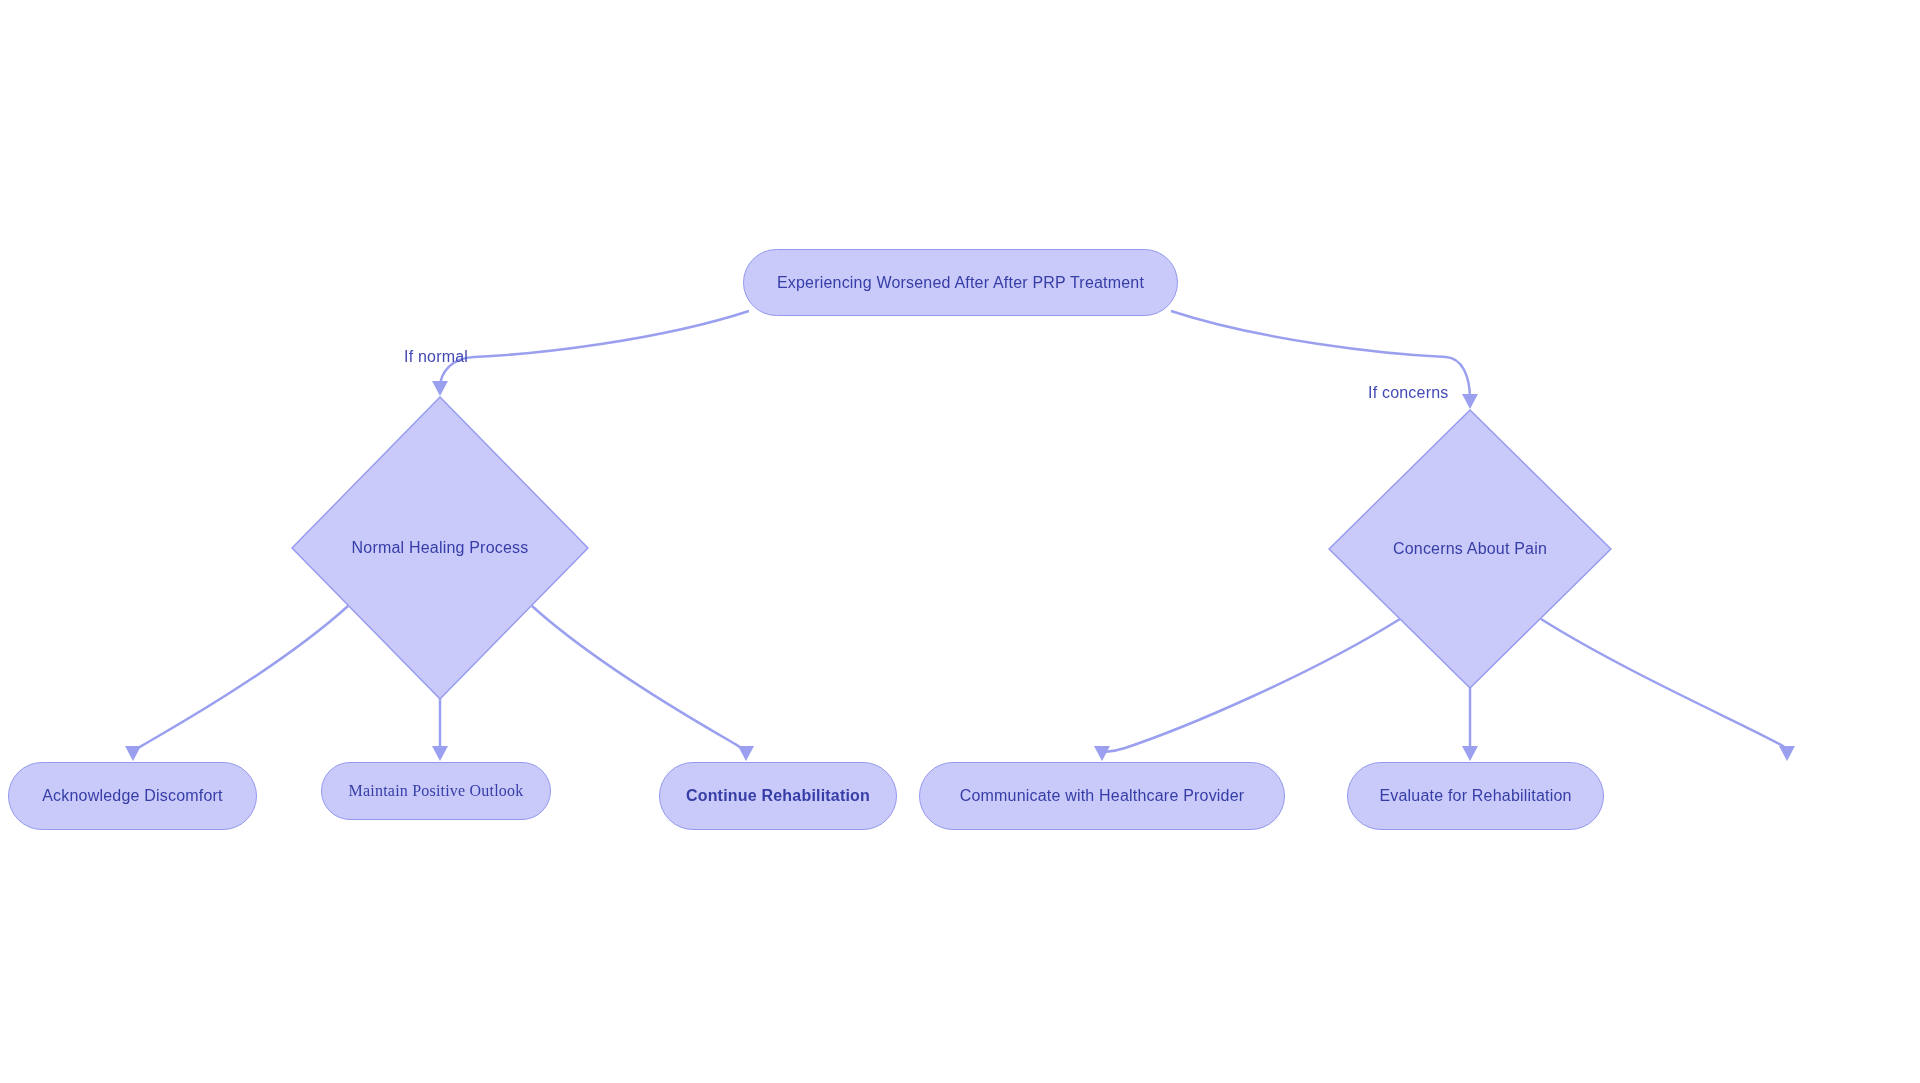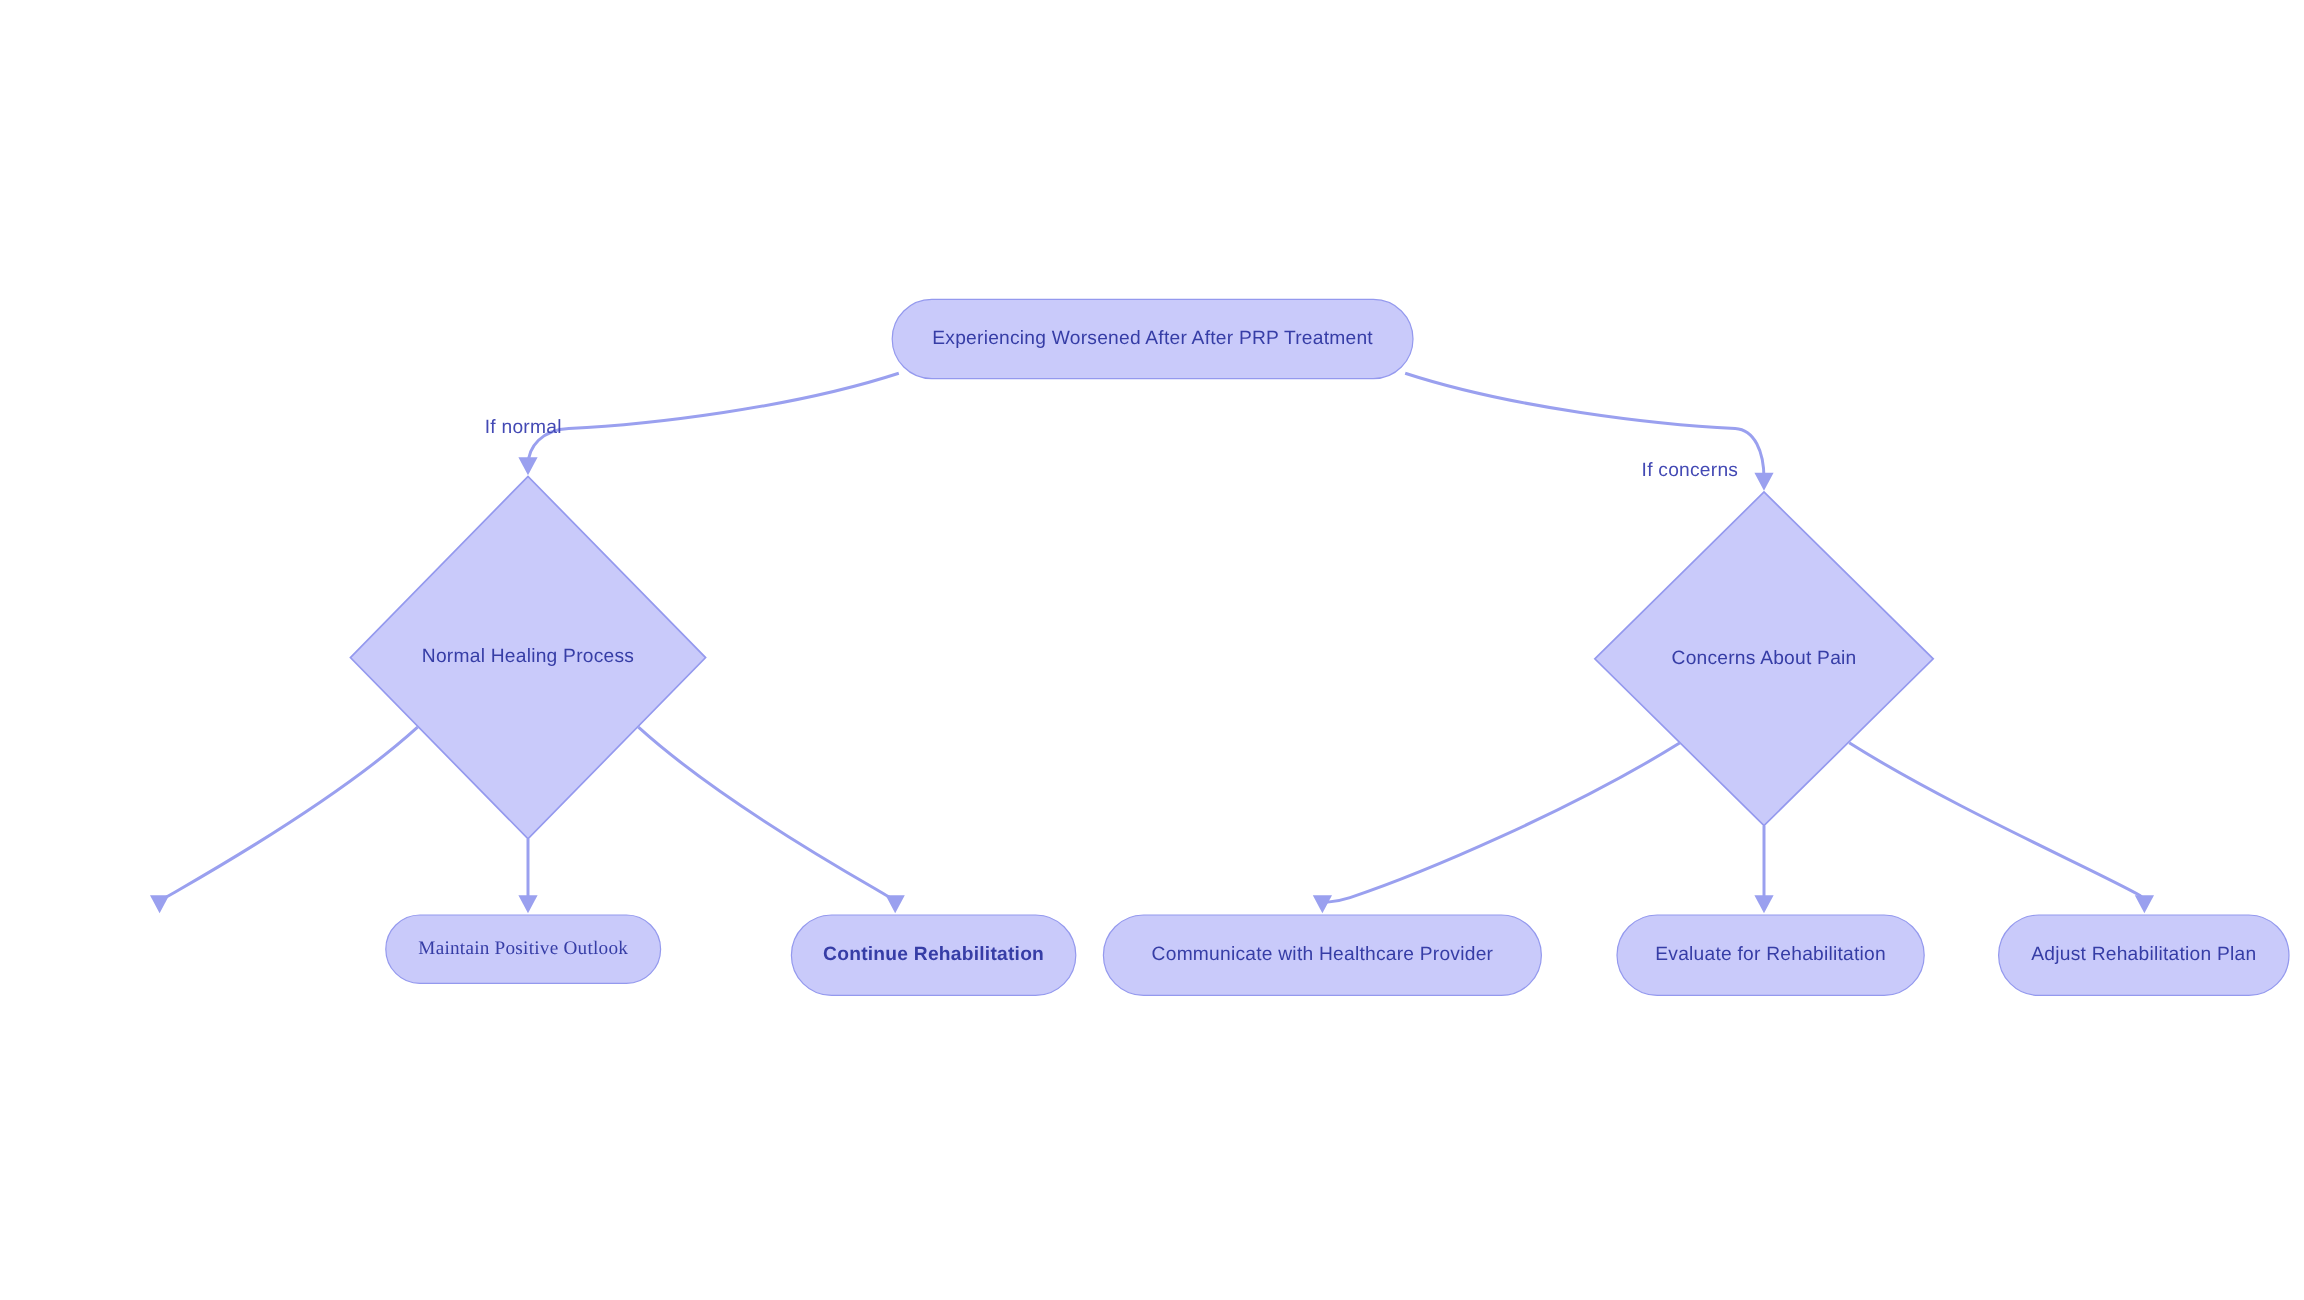--- a/index.html
+++ b/index.html
@@ -87,20 +87,20 @@
   </svg>
 
   <div class="pill" style="left:743px;top:249px;width:435px;height:67px;">Experiencing Worsened After After PRP Treatment</div>
 
   <div class="edge-label" style="left:404px;top:348px;">If normal</div>
   <div class="edge-label" style="left:1368px;top:348px;margin-top:36px;">If concerns</div>
 
   <div class="diamond-label" style="left:292px;top:397px;width:296px;height:302px;">Normal Healing Process</div>
   <div class="diamond-label" style="left:1329px;top:410px;width:282px;height:278px;">Concerns About Pain</div>
 
+  <div class="pill" style="left:8px;top:762px;width:249px;height:68px;">Acknowledge Discomfort</div>
   <div class="pill" style="left:321px;top:762px;width:230px;height:58px;font-family:Liberation Serif, serif;">Maintain Positive Outlook</div>
   <div class="pill" style="left:659px;top:762px;width:238px;height:68px;font-weight:bold;">Continue Rehabilitation</div>
 
   <div class="pill" style="left:919px;top:762px;width:366px;height:68px;">Communicate with Healthcare Provider</div>
   <div class="pill" style="left:1347px;top:762px;width:257px;height:68px;">Evaluate for Rehabilitation</div>
-  <div class="pill" style="left:1665px;top:762px;width:243px;height:68px;">Adjust Rehabilitation Plan</div>
 
 </div>
 
 </body></html>

